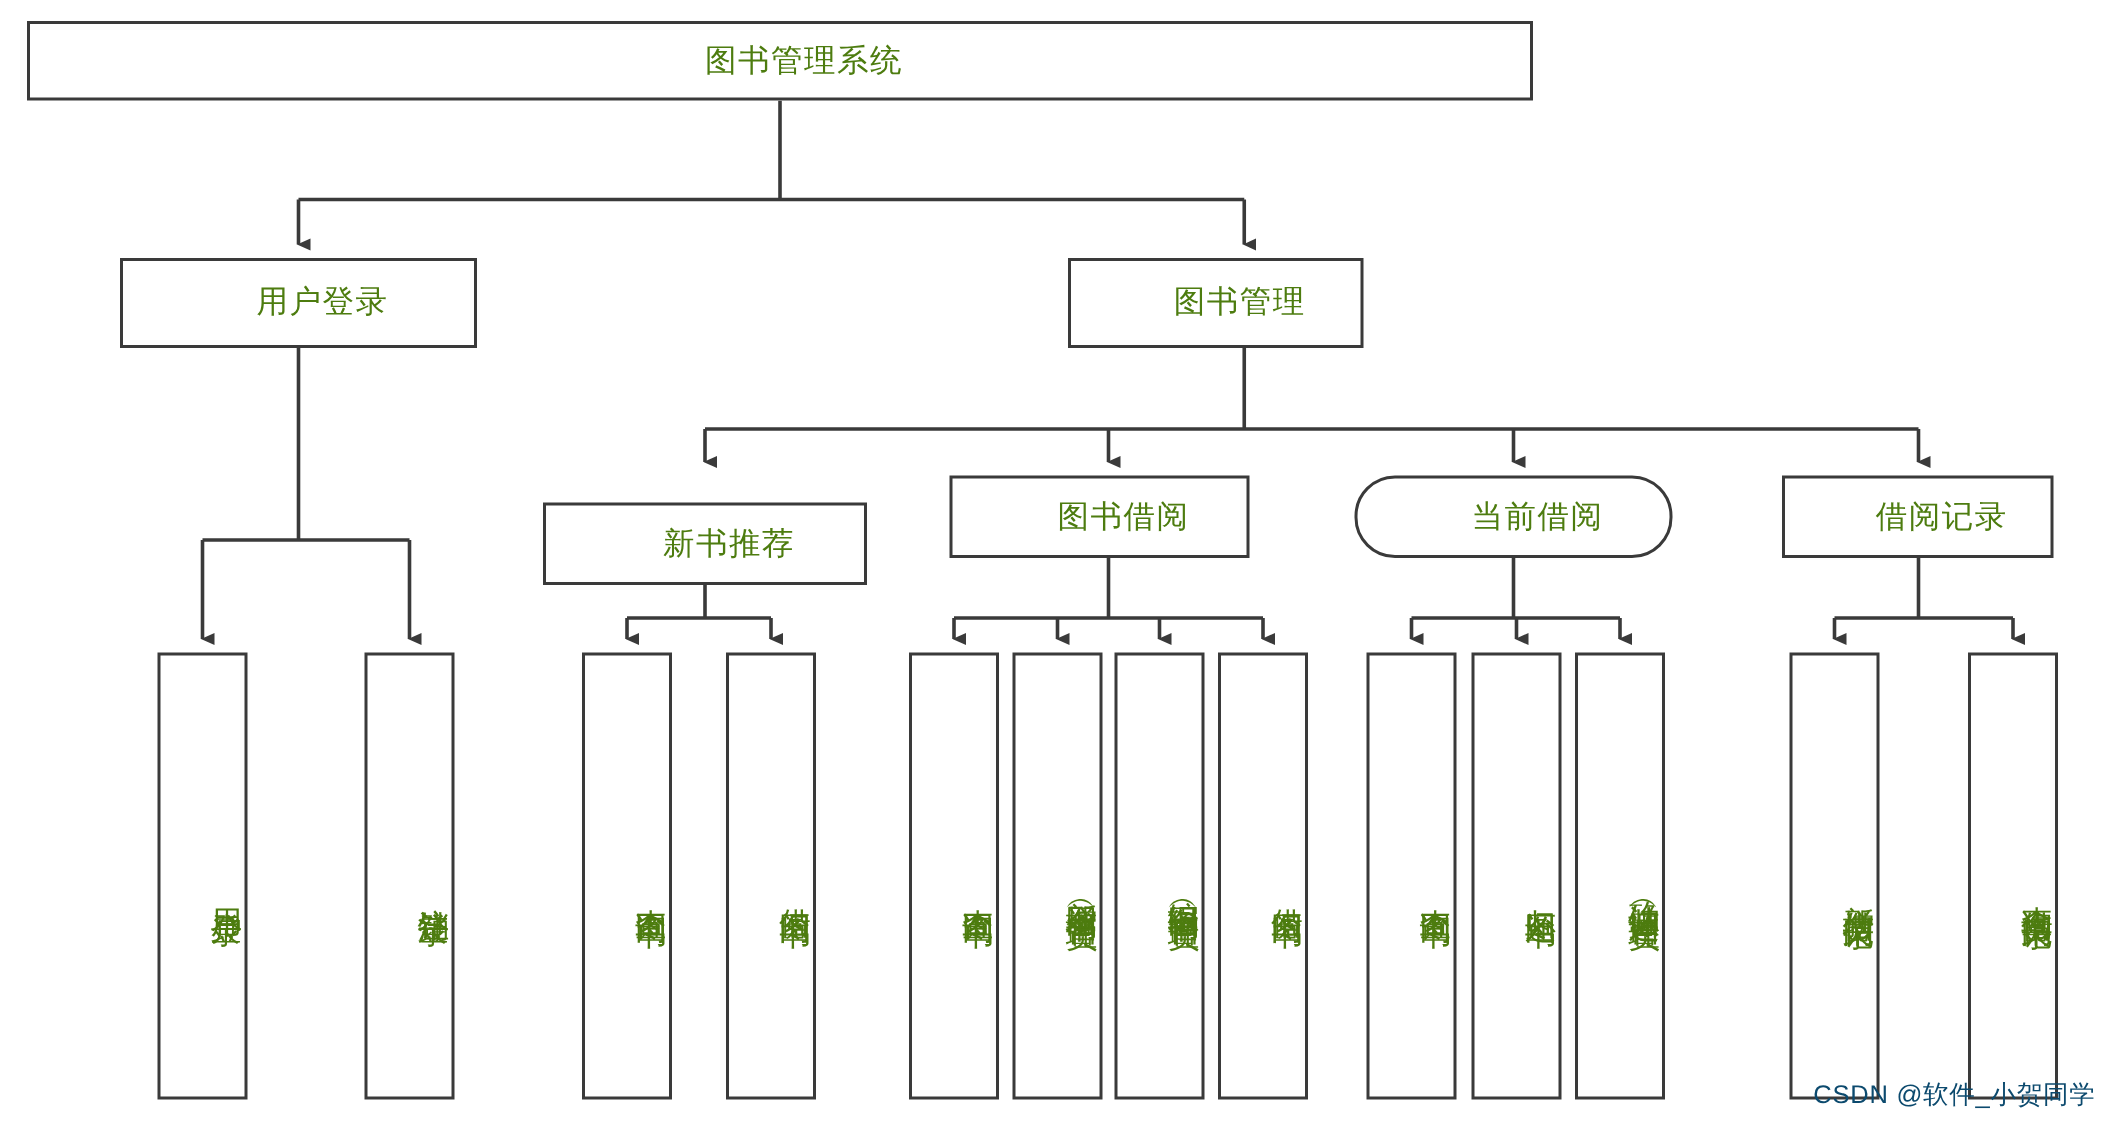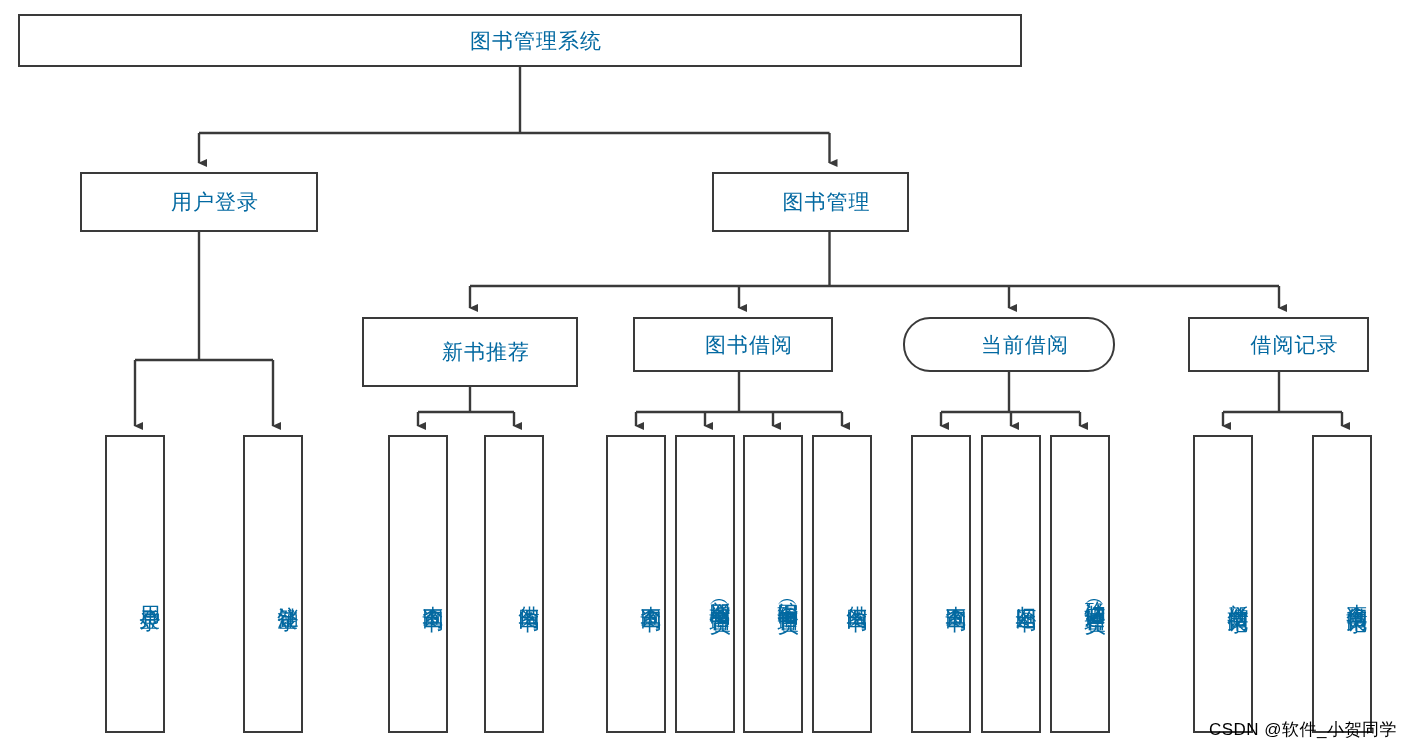--- a/index.html
+++ b/index.html
@@ -22,21 +22,21 @@
     left: 0;
     top: 0;
     width: 1405px;
     height: 747px;
   }
   .node {
     position: absolute;
     box-sizing: border-box;
     border: 2px solid #3a3a3a;
     background: #ffffff;
-    color: #0369a1;
+    color: #4d7c0f;
     display: flex;
     align-items: center;
     justify-content: center;
     text-align: center;
     padding-left: 32px;
   }
   .node.horizontal {
     font-size: 21px;
     line-height: 1.2;
     letter-spacing: 1px;
@@ -53,21 +53,21 @@
   }
   .node-label {
     display: block;
     white-space: pre-wrap;
   }
   #watermark {
     position: absolute;
     right: 8px;
     bottom: 6px;
     font-size: 17px;
-    color: #000000;
+    color: #0c4a6e;
     letter-spacing: 0.5px;
     user-select: none;
     white-space: nowrap;
   }
 </style>
 </head>
 <body>
 
 <div id="canvas">
 
@@ -117,21 +117,21 @@
   <div id="nodes">
       <div class="node horizontal" style="left: 18px; top: 14px; width: 1004px; height: 53px;">
         <span class="node-label">图书管理系统</span>
       </div>
       <div class="node horizontal" style="left: 80px; top: 172px; width: 238px; height: 60px;">
         <span class="node-label">用户登录</span>
       </div>
       <div class="node horizontal" style="left: 712px; top: 172px; width: 197px; height: 60px;">
         <span class="node-label">图书管理</span>
       </div>
-      <div class="node horizontal" style="left: 362px; top: 317px; width: 216px; height: 70px;">
+      <div class="node horizontal" style="left: 362px; top: 335px; width: 216px; height: 55px;">
         <span class="node-label">新书推荐</span>
       </div>
       <div class="node horizontal" style="left: 633px; top: 317px; width: 200px; height: 55px;">
         <span class="node-label">图书借阅</span>
       </div>
       <div class="node horizontal" style="left: 903px; top: 317px; width: 212px; height: 55px; border-radius: 27px;">
         <span class="node-label">当前借阅</span>
       </div>
       <div class="node horizontal" style="left: 1172px; top: 317px; width: 181px; height: 55px; margin-left: 16px;">
         <span class="node-label">借阅记录</span>

